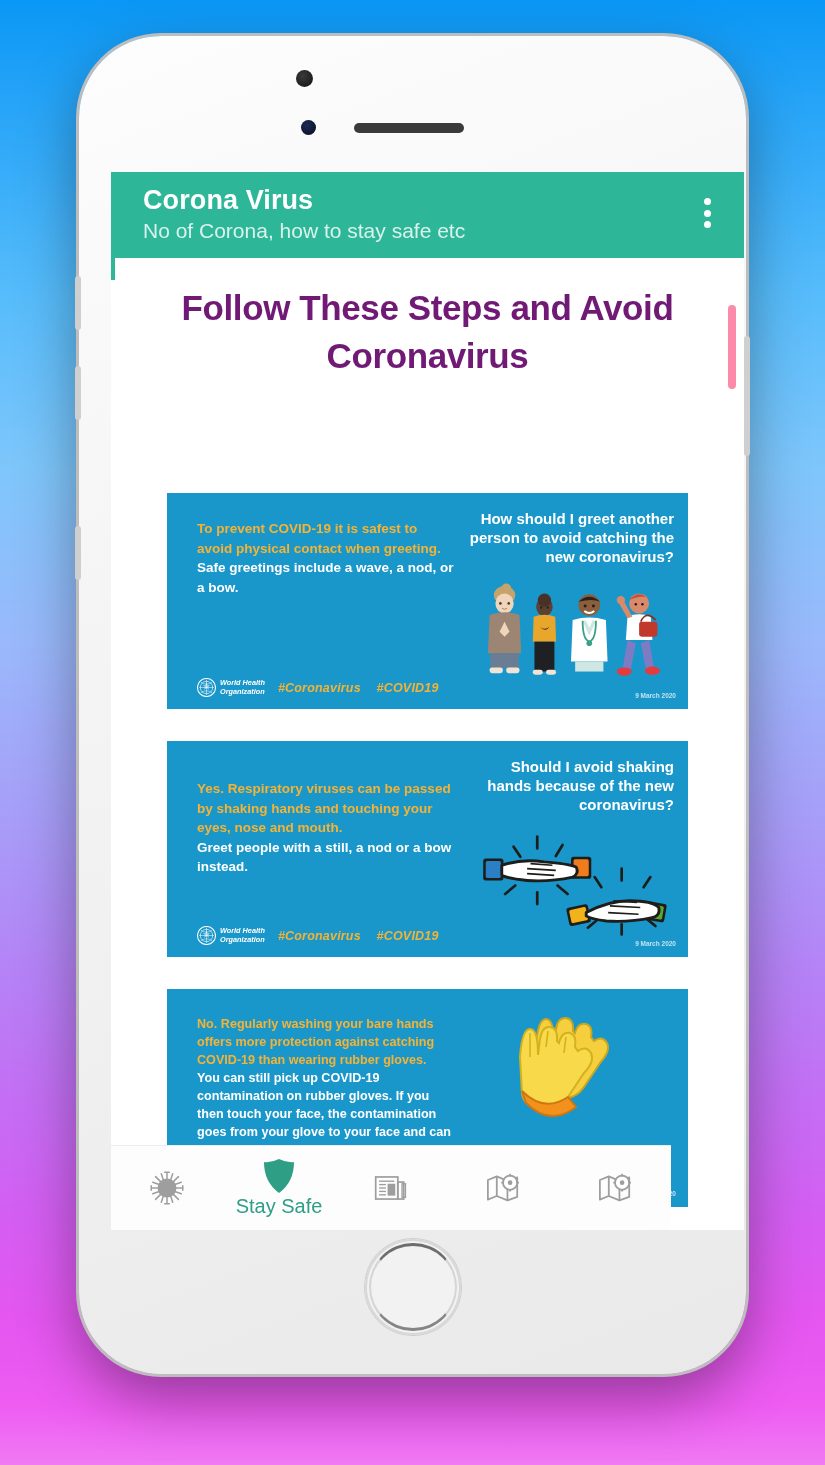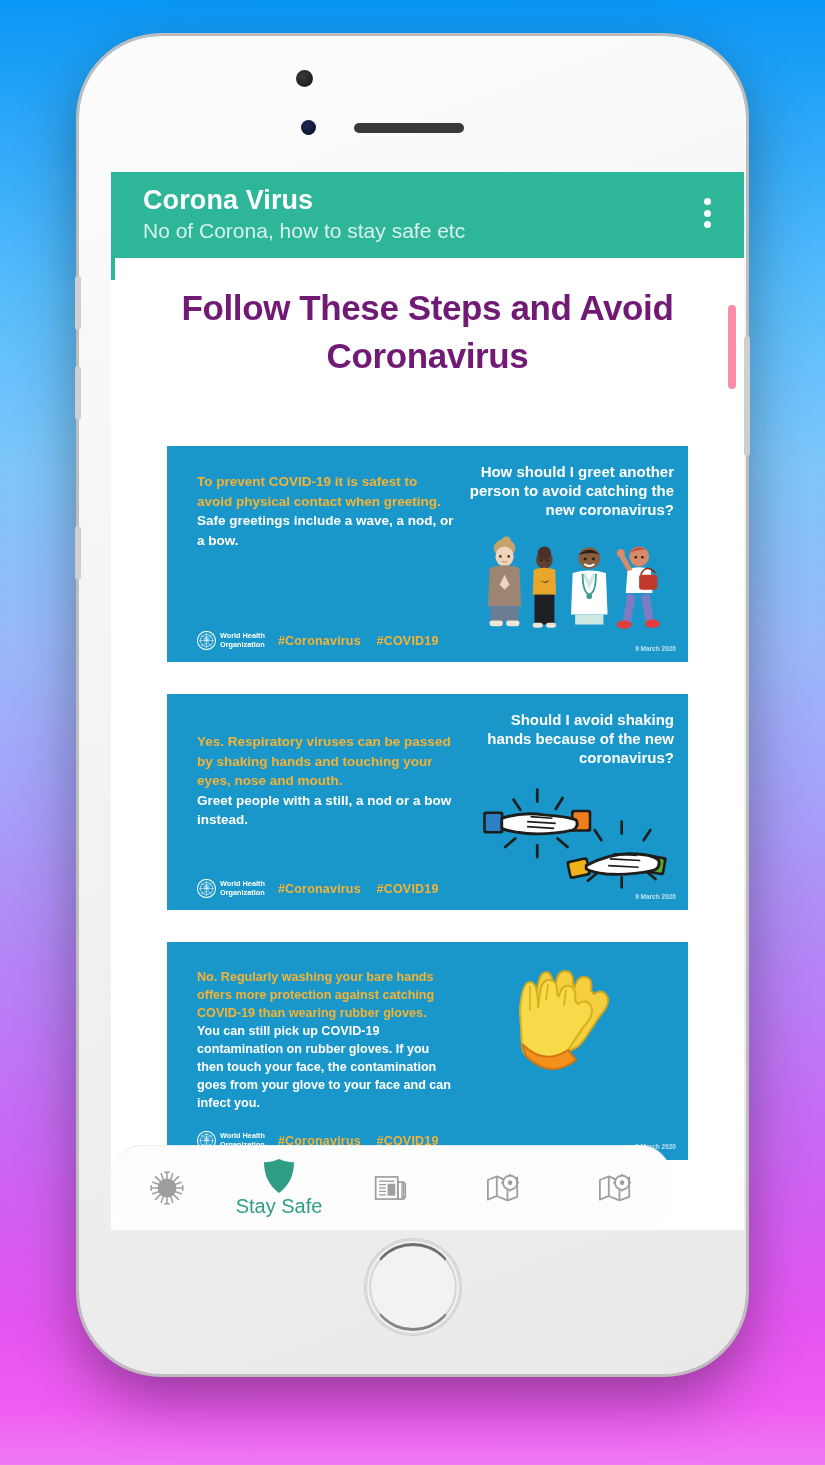--- a/index.html
+++ b/index.html
@@ -56,43 +56,43 @@
 
   
   #page-title{
     margin:26px 28px 0 28px; text-align:center; color:#701a75;
     font-size:35px; font-weight:bold; line-height:48px; letter-spacing:-.4px;
   }
   
   #scroll-thumb{position:absolute;right:8px;top:133px;width:8px;height:84px;background:#fb8ba8;border-radius:4px;cursor:pointer;}
 
   
-  #card-list{margin-top:54px;padding:12px 56px;}
+  #card-list{margin-top:101px;padding:12px 56px;}
   .info-card{
     position:relative;background:#1a97ca;width:100%;
     display:flex;margin-bottom:32px;overflow:hidden;
   }
   .card-left{width:57%;padding:26px 8px 10px 30px;position:relative;}
   .card-right{width:43%;padding:16px 14px 10px 4px;position:relative;}
   .answer{font-size:13.5px;font-weight:bold;line-height:19.5px;}
   .answer .hl{color:#f5b335;}
   .answer .wt{color:#ffffff;}
   .question{color:#ffffff;font-size:15px;font-weight:bold;line-height:19px;text-align:right;}
-  .who-row{position:absolute;left:30px;bottom:12px;display:flex;align-items:center;gap:13px;}
+  .who-row{position:absolute;left:30px;bottom:12px;display:flex;align-items:center;gap:13px;font-style:italic;}
   .who-logo{display:flex;align-items:center;gap:4px;}
   .who-text{color:#fff;font-size:7.3px;font-weight:bold;line-height:8.4px;}
   .tags{color:#f5b335;font-size:12.5px;font-weight:bold;letter-spacing:.2px;}
   .tags span{margin-right:12px;}
   .card-date{position:absolute;right:12px;bottom:10px;color:#bfe3f2;font-size:6.5px;font-weight:bold;}
   .art{display:flex;align-items:flex-end;justify-content:center;}
 
   
   #bottom-nav{
     position:absolute;left:0;bottom:0;width:560px;height:85px;background:#fdfdfd;
-    border-top:1px solid #ececec;display:flex;align-items:center;border-radius:31px;
+    border-top:1px solid #ececec;display:flex;align-items:center;
   }
   .nav-item{flex:1;display:flex;flex-direction:column;align-items:center;justify-content:center;
     height:100%;cursor:pointer;gap:2px;}
   .nav-label{font-size:20px;color:#2e9e85;}
   .nav-icon{display:flex;align-items:center;justify-content:center;height:42px;}
 </style>
 </head>
 <body>
 
 <div id="phone-frame">

